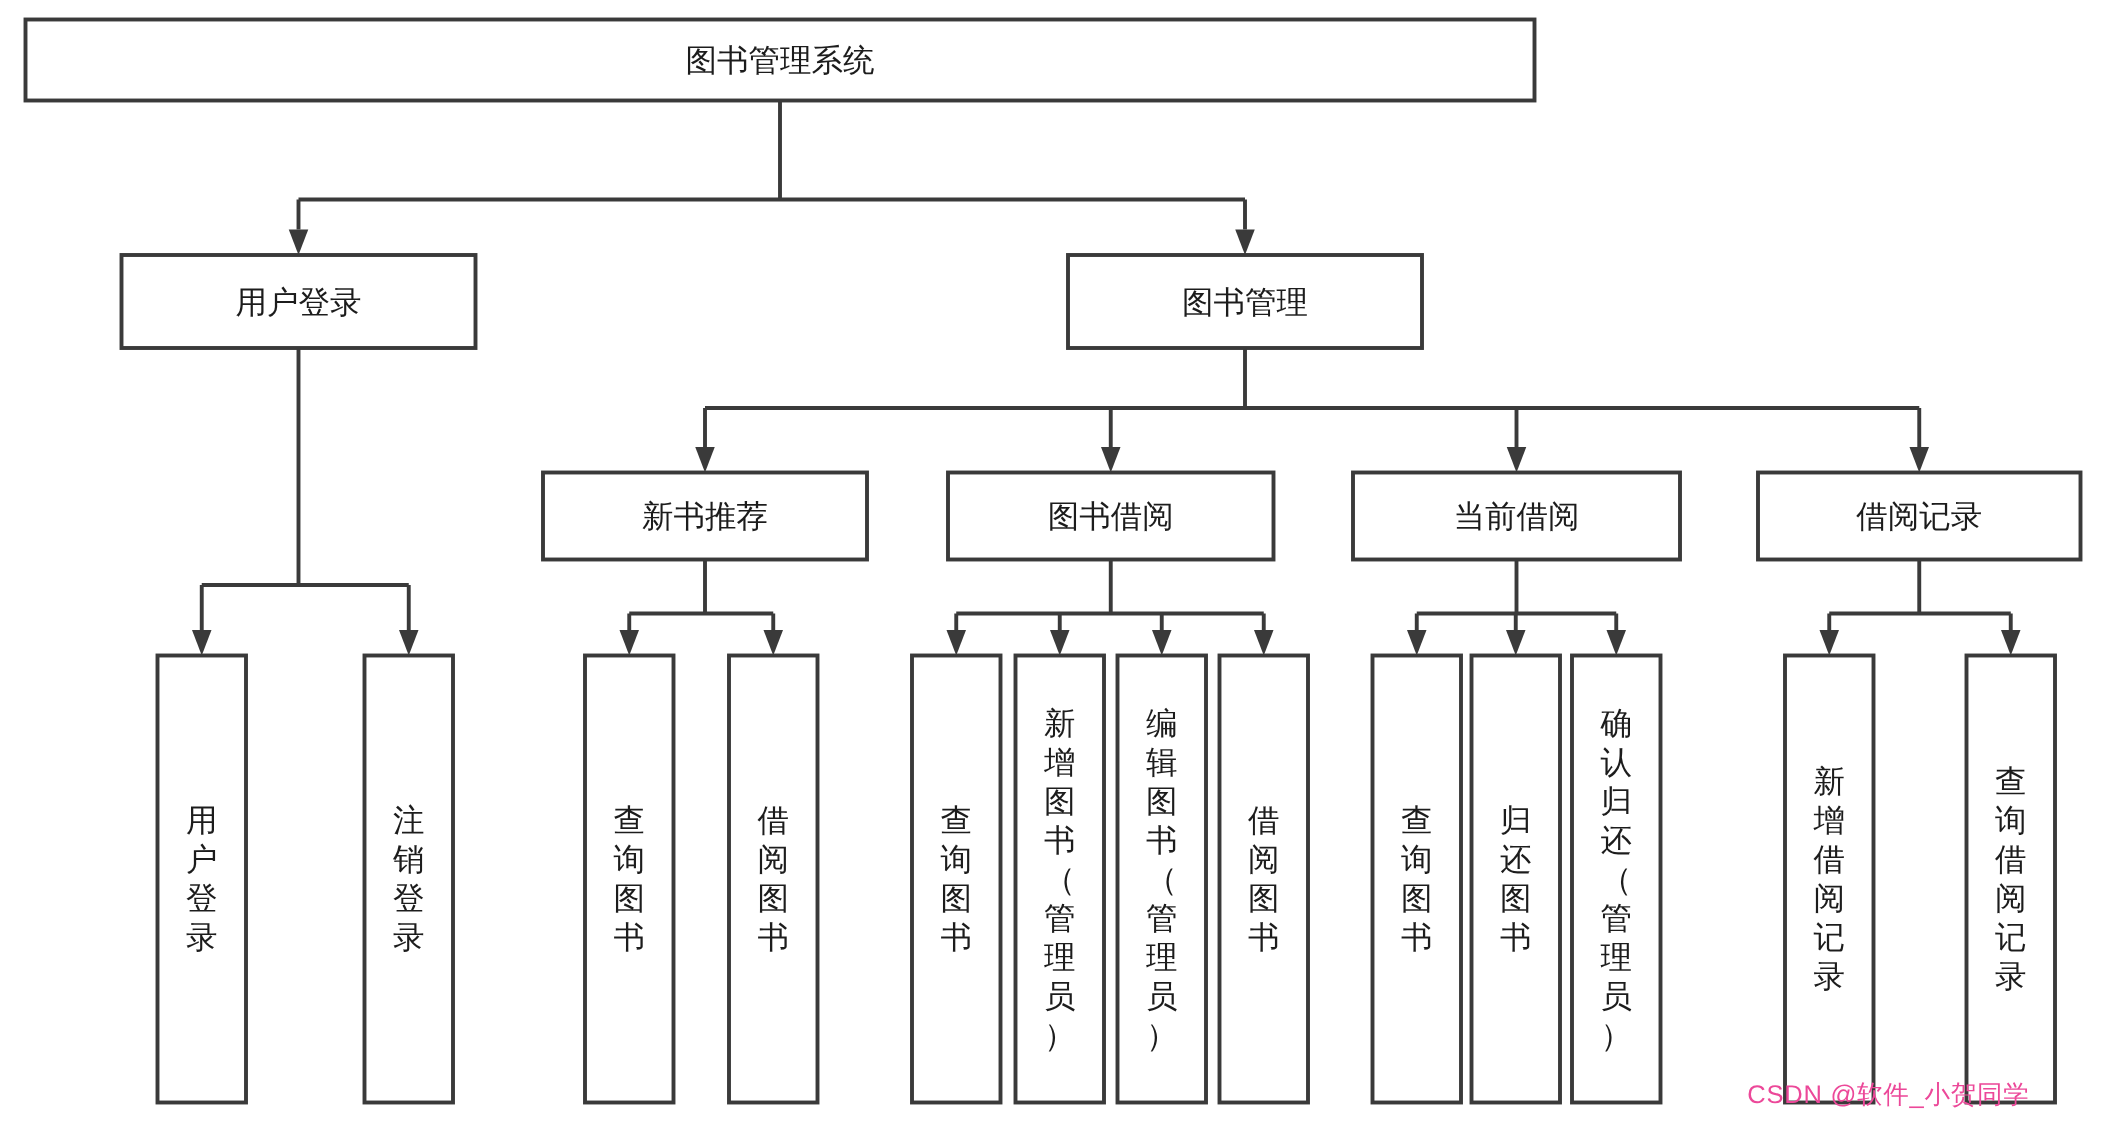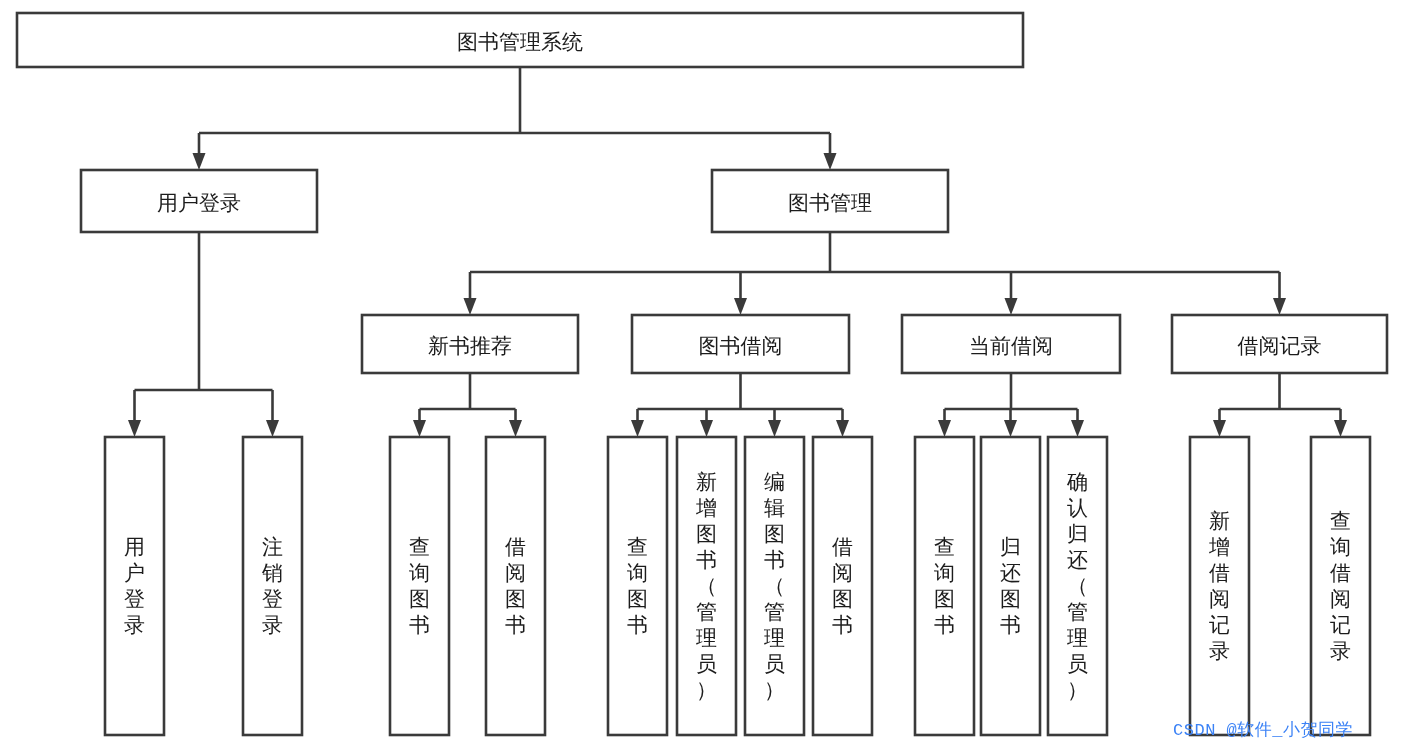--- a/index.html
+++ b/index.html
@@ -54,23 +54,23 @@
     font-family: "Liberation Sans", "DejaVu Sans", sans-serif;
     font-size: 21px;
     fill: #1c1c1c;
     text-anchor: middle;
     white-space: pre;
   }
   .watermark {
     position: absolute;
     right: 12px;
     bottom: 6px;
-    font-family: Liberation Mono, monospace;
+    font-family: Liberation Sans, sans-serif;
     font-size: 17px;
-    color: #3b82f6;
+    color: #ec4899;
     letter-spacing: 0.5px;
     user-select: none;
     white-space: pre;
   }
 </style>
 </head>
 <body>
 
 <div id="diagram-root">
   <svg id="flow" viewBox="0 0 1405 747">

